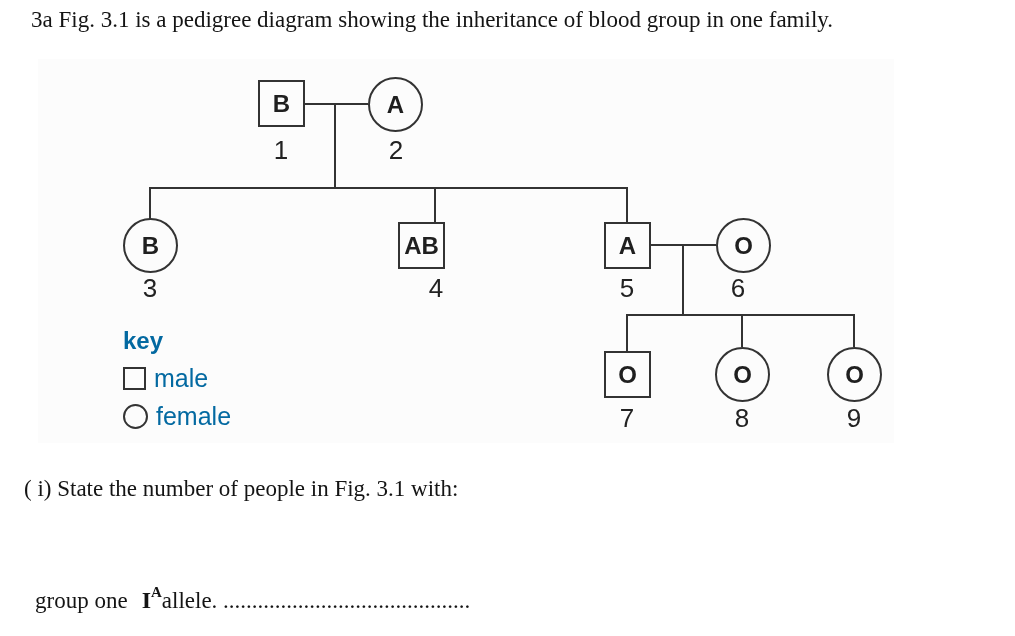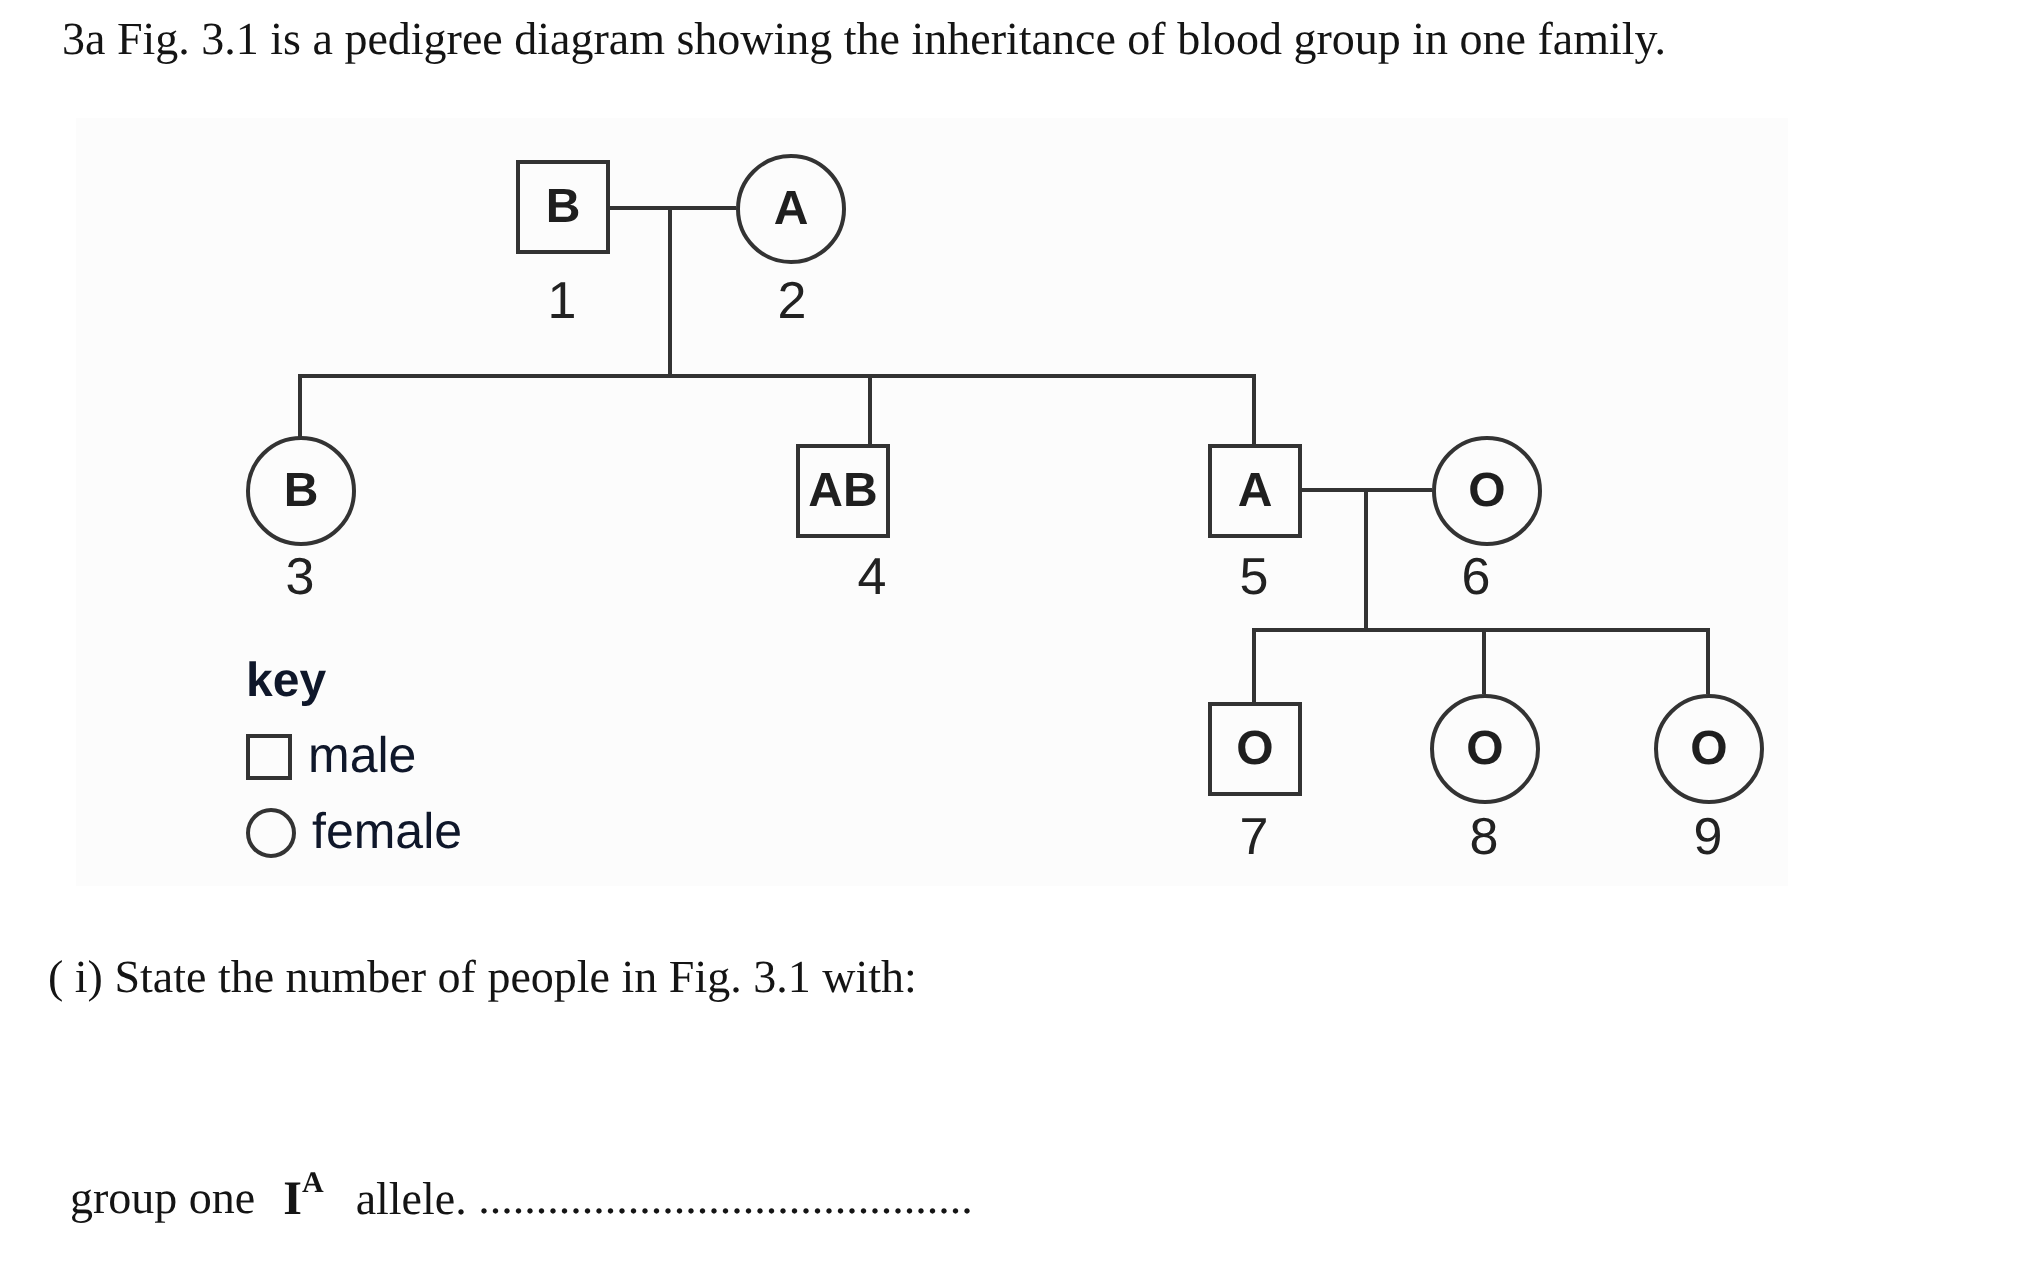--- a/index.html
+++ b/index.html
@@ -10,30 +10,30 @@
   .serif-line{position:absolute;font-size:23px;white-space:nowrap;color:#141414;}
   .figure-panel{position:absolute;left:38px;top:59px;width:944px;height:384px;background:#fcfcfc;}
   .pline{position:absolute;background:#333333;}
   .node{position:absolute;border:2.5px solid #333333;background:#fcfcfc;
         display:flex;align-items:center;justify-content:center;box-sizing:border-box;}
   .node.square{width:47px;height:47px;}
   .node.circle{width:55px;height:55px;border-radius:50%;}
   .bg-label{font-family:"Liberation Sans",sans-serif;font-weight:bold;font-size:24px;color:#1f1f1f;letter-spacing:0px;}
   .num{position:absolute;width:44px;text-align:center;font-family:"Liberation Sans",sans-serif;
        font-size:26px;color:#222;}
-  .key{position:absolute;left:85px;top:268px;font-family:"Liberation Sans",sans-serif;color:#0f172a;}
+  .key{position:absolute;left:85px;top:268px;font-family:"Liberation Sans",sans-serif;color:#0369a1;}
   .key-title{font-weight:bold;font-size:24px;}
   .key-row{display:flex;align-items:center;gap:8px;margin-top:9px;}
   .key-icon{box-sizing:border-box;border:2.5px solid #333;background:#fcfcfc;flex:none;}
   .key-icon.circle{width:25px;height:25px;border-radius:50%;}
   .key-icon.square{width:23px;height:23px;}
   .key-label{font-size:25px;}
   .allele-base{font-weight:bold;font-size:24px;margin-left:14px;}
   .allele-sup{font-weight:bold;font-size:15px;vertical-align:super;position:relative;top:-2px;}
-  .q2-suffix{margin-left:16px;}
+  .q2-suffix{}
   .marks{position:absolute;left:930px;top:586px;font-size:23px;color:#141414;}
 </style>
 </head>
 <body>
 
 <div class="page">
 
   <div class="serif-line" style="left:31px;top:7px">3a Fig. 3.1 is a pedigree diagram showing the inheritance of blood group in one family.</div>
 
   <div class="figure-panel">

